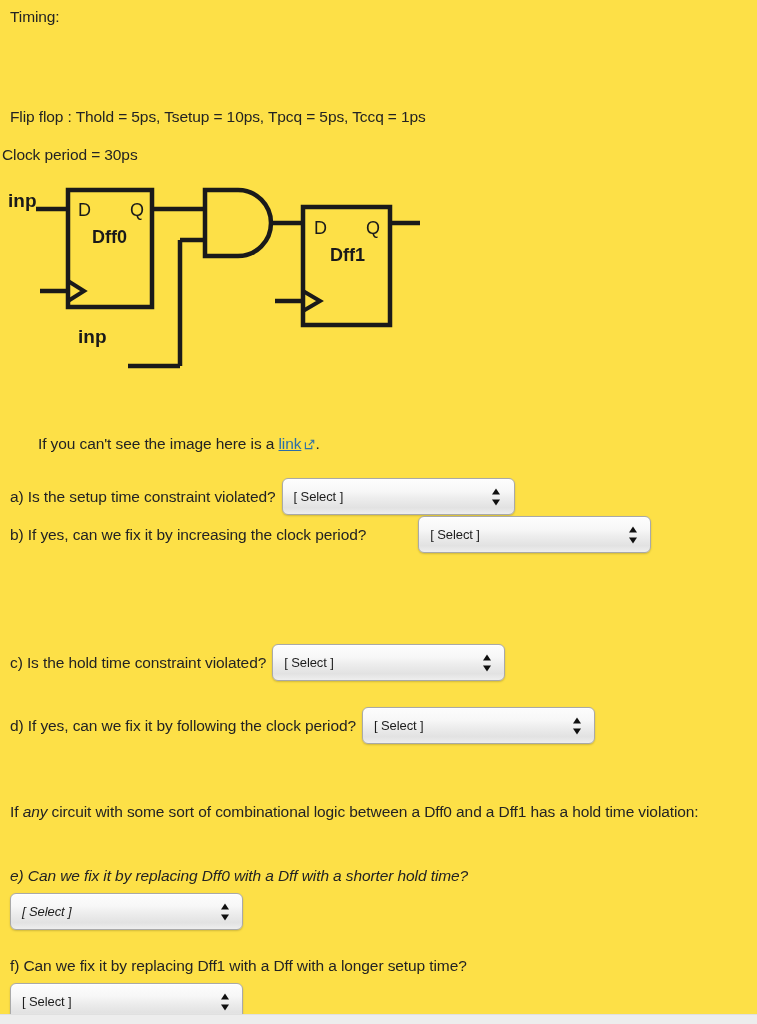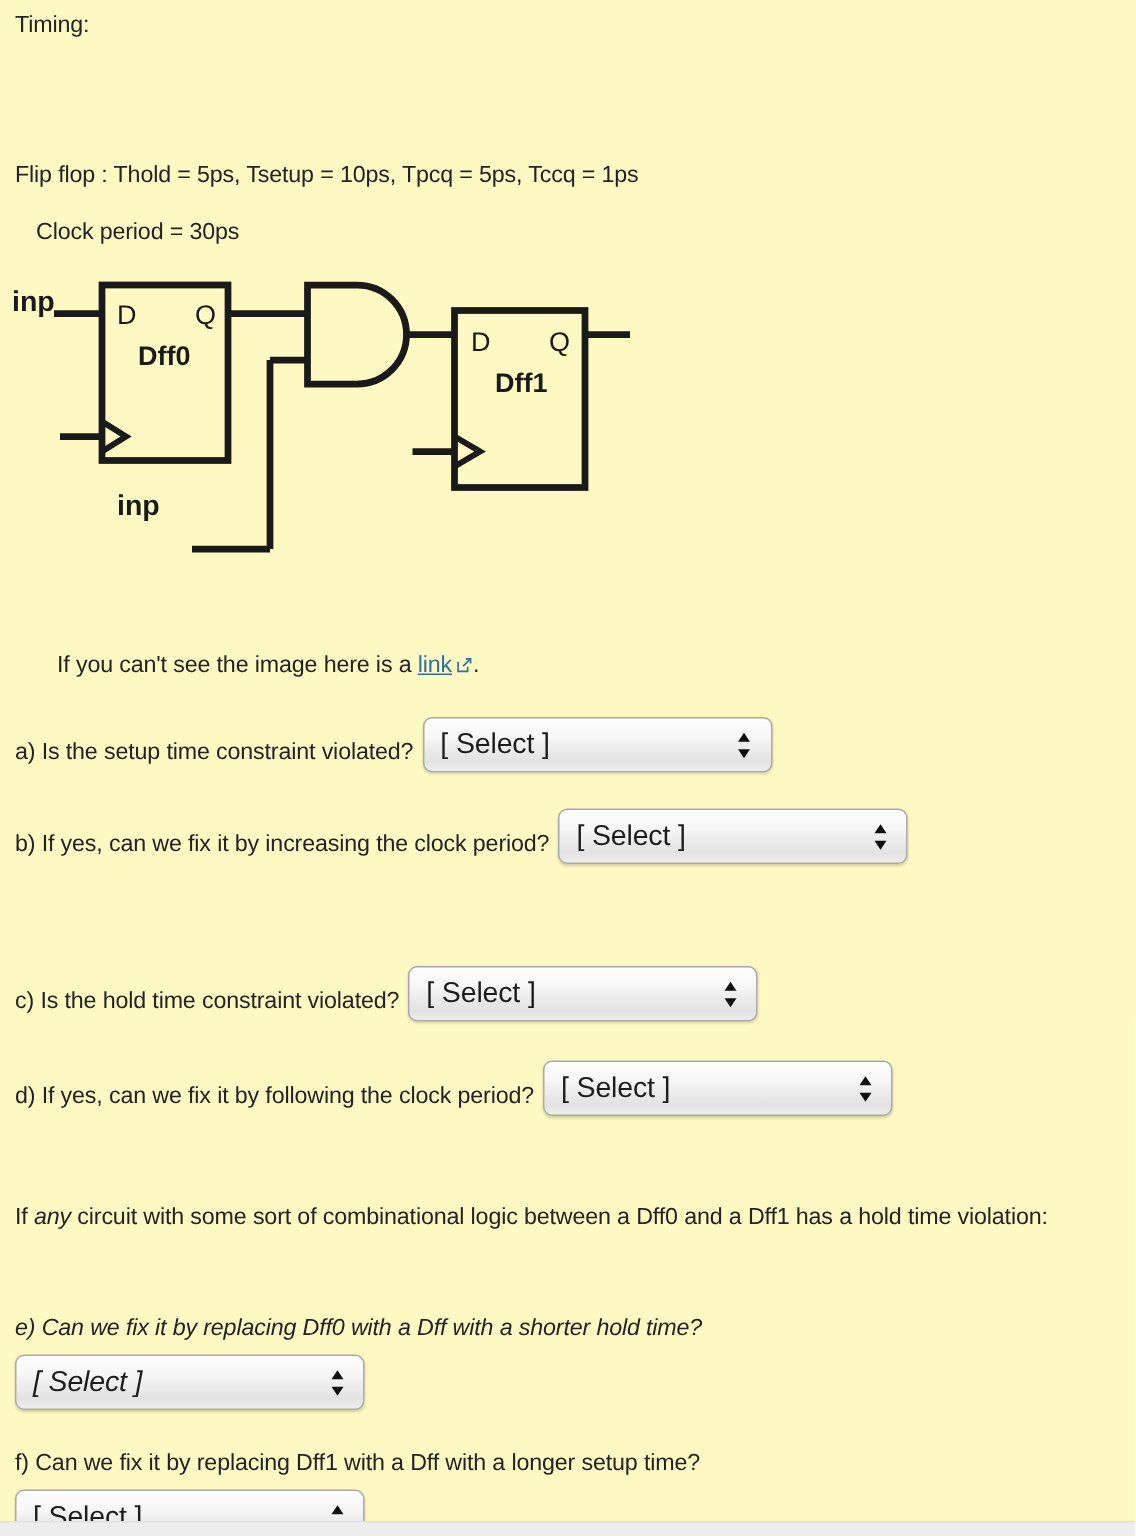--- a/index.html
+++ b/index.html
@@ -13,36 +13,36 @@
     position: relative;
     font-family: "Liberation Sans", sans-serif;
     color: #2b2b2b;
     overflow: hidden;
   }
 
   .page {
     position: relative;
     width: 757px;
     height: 1024px;
-    background: #fef9c3;
+    background: #fde047;
     box-sizing: border-box;
   }
 
   
   .para {
     position: absolute;
     font-size: 15.5px;
     line-height: 21px;
     color: #232323;
     letter-spacing: -0.1px;
   }
   .para-timing { left: 10px; top: 6px; }
   .para-given  { left: 10px; top: 44px; width: 722px; }
   .para-ff     { left: 10px; top: 106px; }
-  .para-clk    { left: 24px; top: 144px; text-align: center; }
+  .para-clk    { left: 2px; top: 144px; text-align: center; }
   .para-link   { left: 10px; top: 433px; margin-left: 28px; }
   .para-any    { left: 10px; top: 801px; width: 712px; }
 
   .ital { font-style: italic; text-align: right; }
 
   a.link {
     color: #2b6ea8;
     text-decoration: underline;
     cursor: pointer;
   }
@@ -68,25 +68,24 @@
     position: absolute;
     display: flex;
     align-items: center;
   }
   .qlabel {
     font-size: 15.5px;
     line-height: 21px;
     color: #232323;
     white-space: nowrap;
     letter-spacing: -0.1px;
-    margin-top: 10px;
   }
 
   .qrow-a { left: 10px; top: 478px; }
-  .qrow-b { left: 10px; top: 539px; }
+  .qrow-b { left: 10px; top: 516px; gap: 46px; }
   .qrow-c { left: 10px; top: 644px; }
   .qrow-d { left: 10px; top: 707px; }
 
   .qblock {
     position: absolute;
     left: 10px;
   }
   .qblock-e { top: 865px; font-style: italic; }
   .qblock-f { top: 955px; }
   .qblock .qlabel { display: block; margin-bottom: 7px; }
@@ -106,21 +105,21 @@
                 #eeeeee 100%);
     box-shadow: inset 0 1px 0 #ffffff,
                 0 1px 2px rgba(0,0,0,0.18);
     display: flex;
     align-items: center;
     cursor: pointer;
     margin-left: 6px;
   }
   .qblock .dd { margin-left: 0; }
   .dd-text {
-    font-size: 19px;
+    font-size: 13px;
     color: #1d1d1d;
     padding-left: 11px;
     white-space: nowrap;
     letter-spacing: -0.1px;
   }
   .dd-arrows {
     position: absolute;
     right: 13px;
     top: 50%;
     transform: translateY(-50%);

